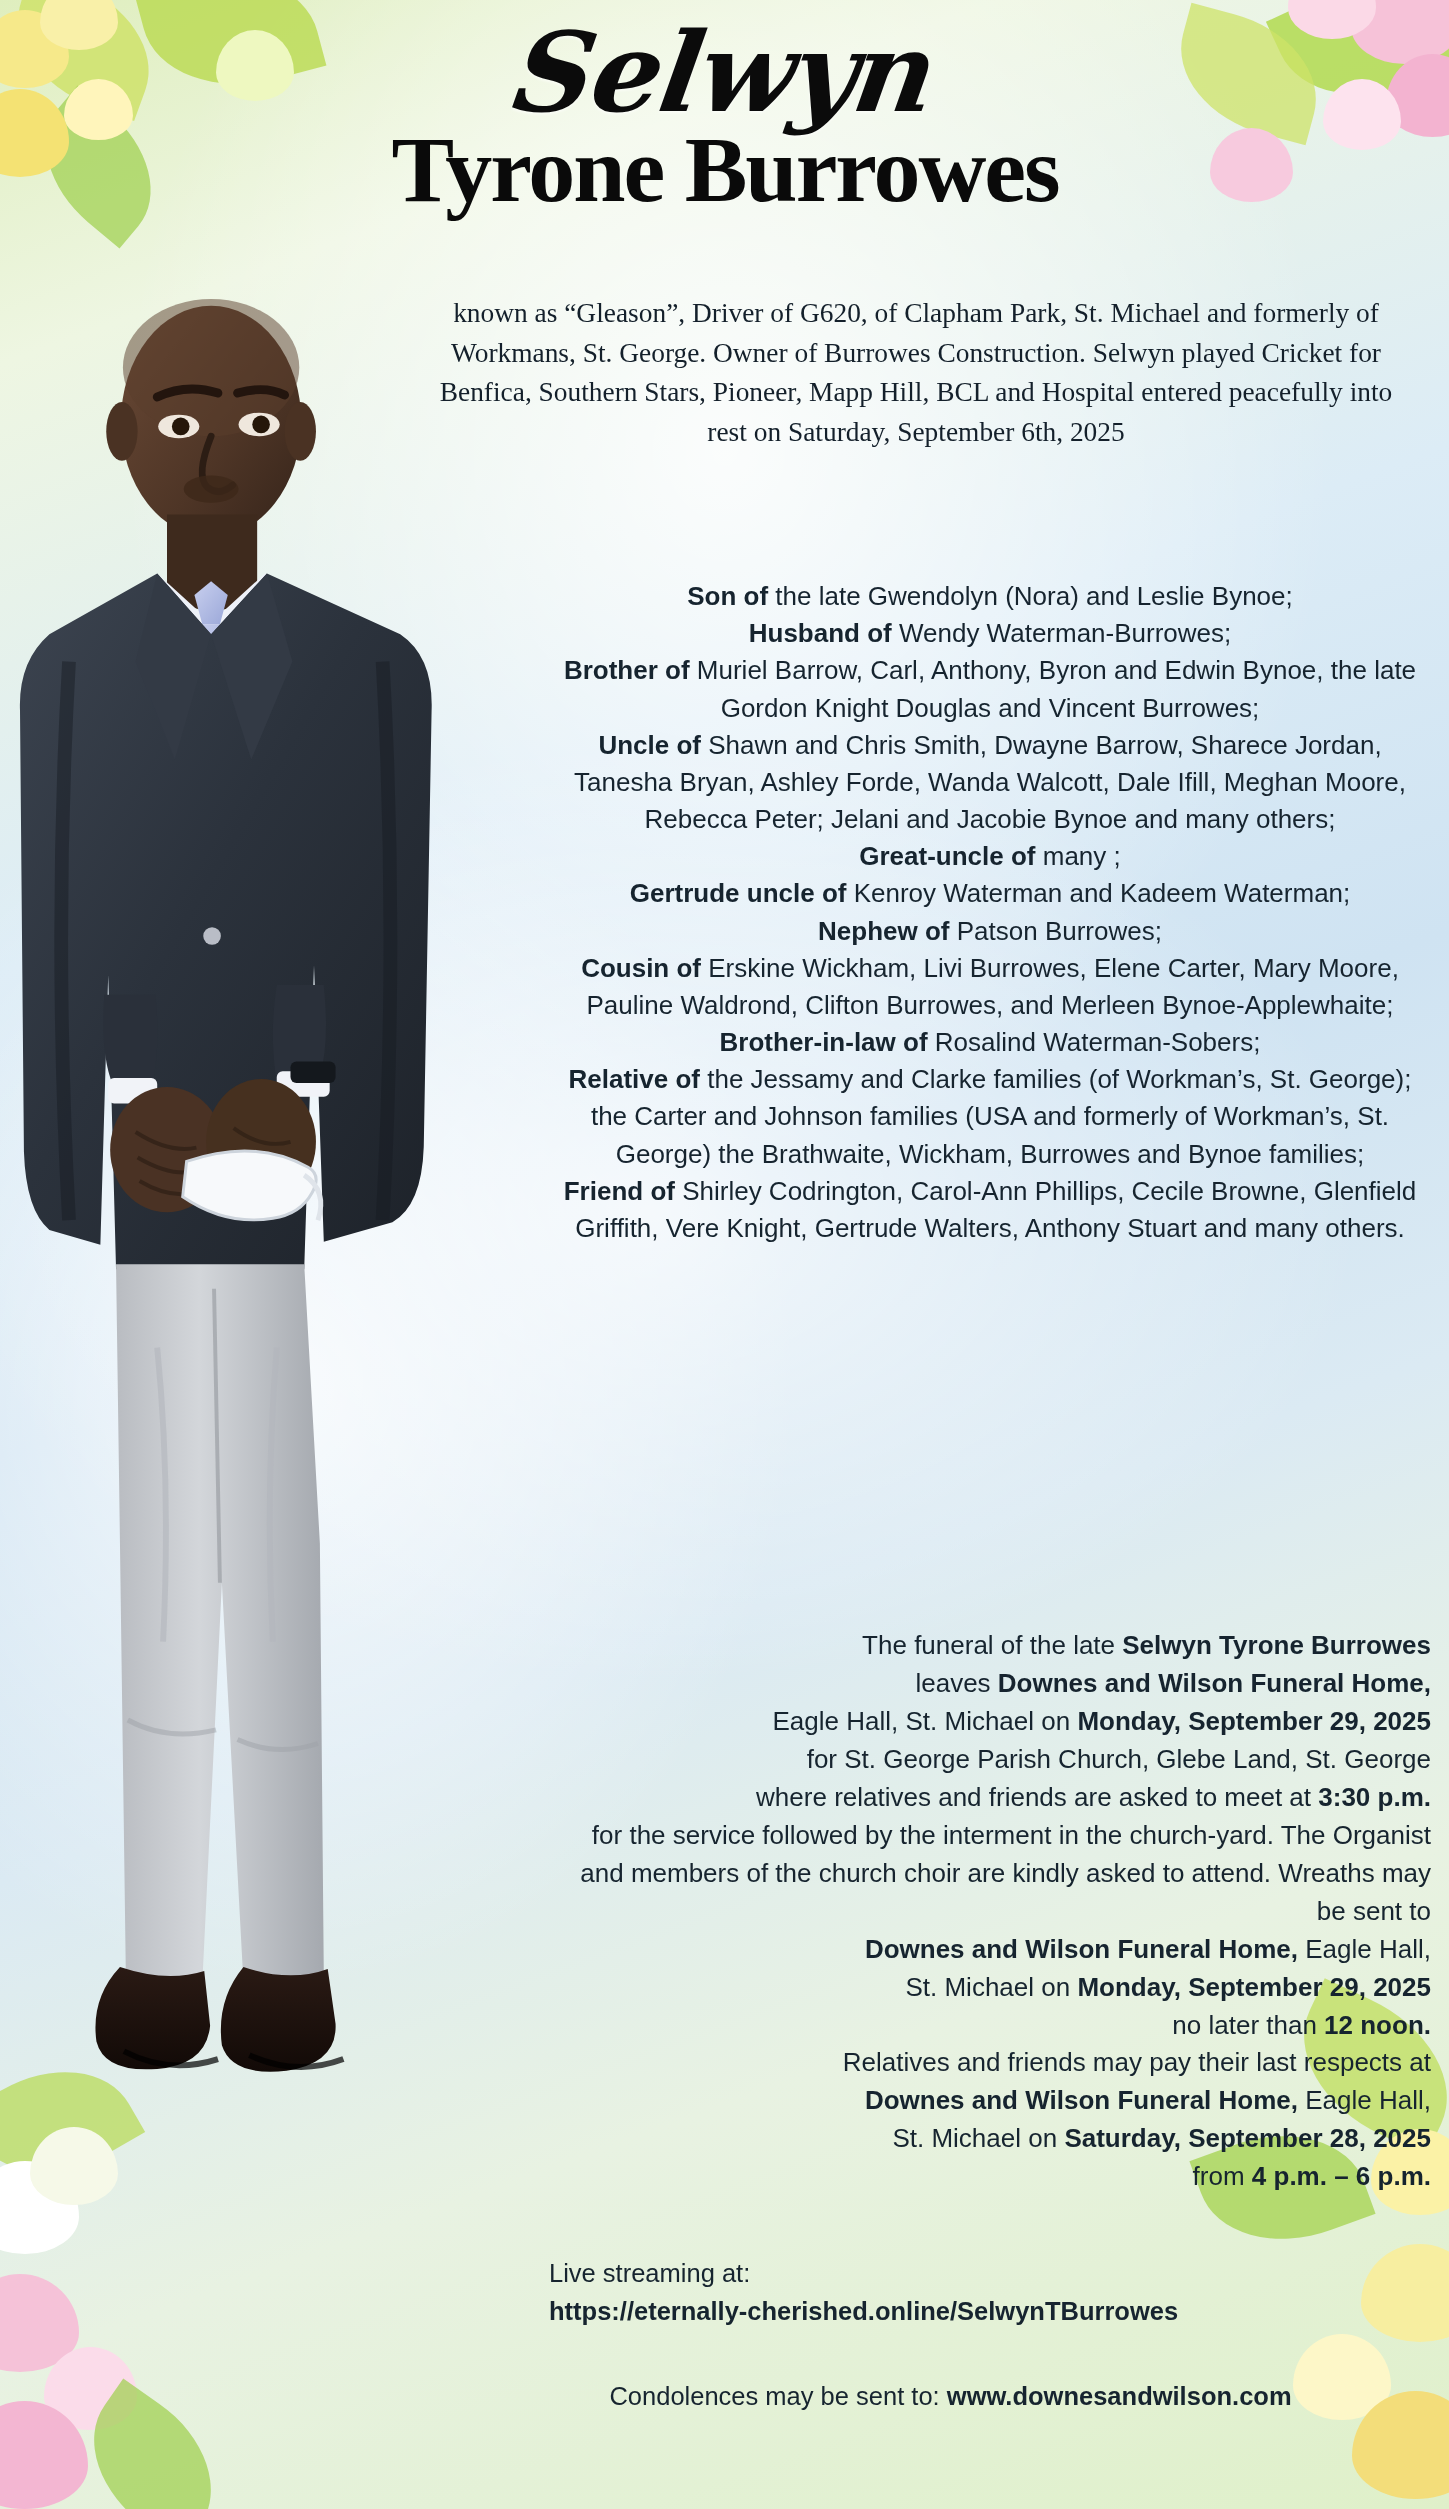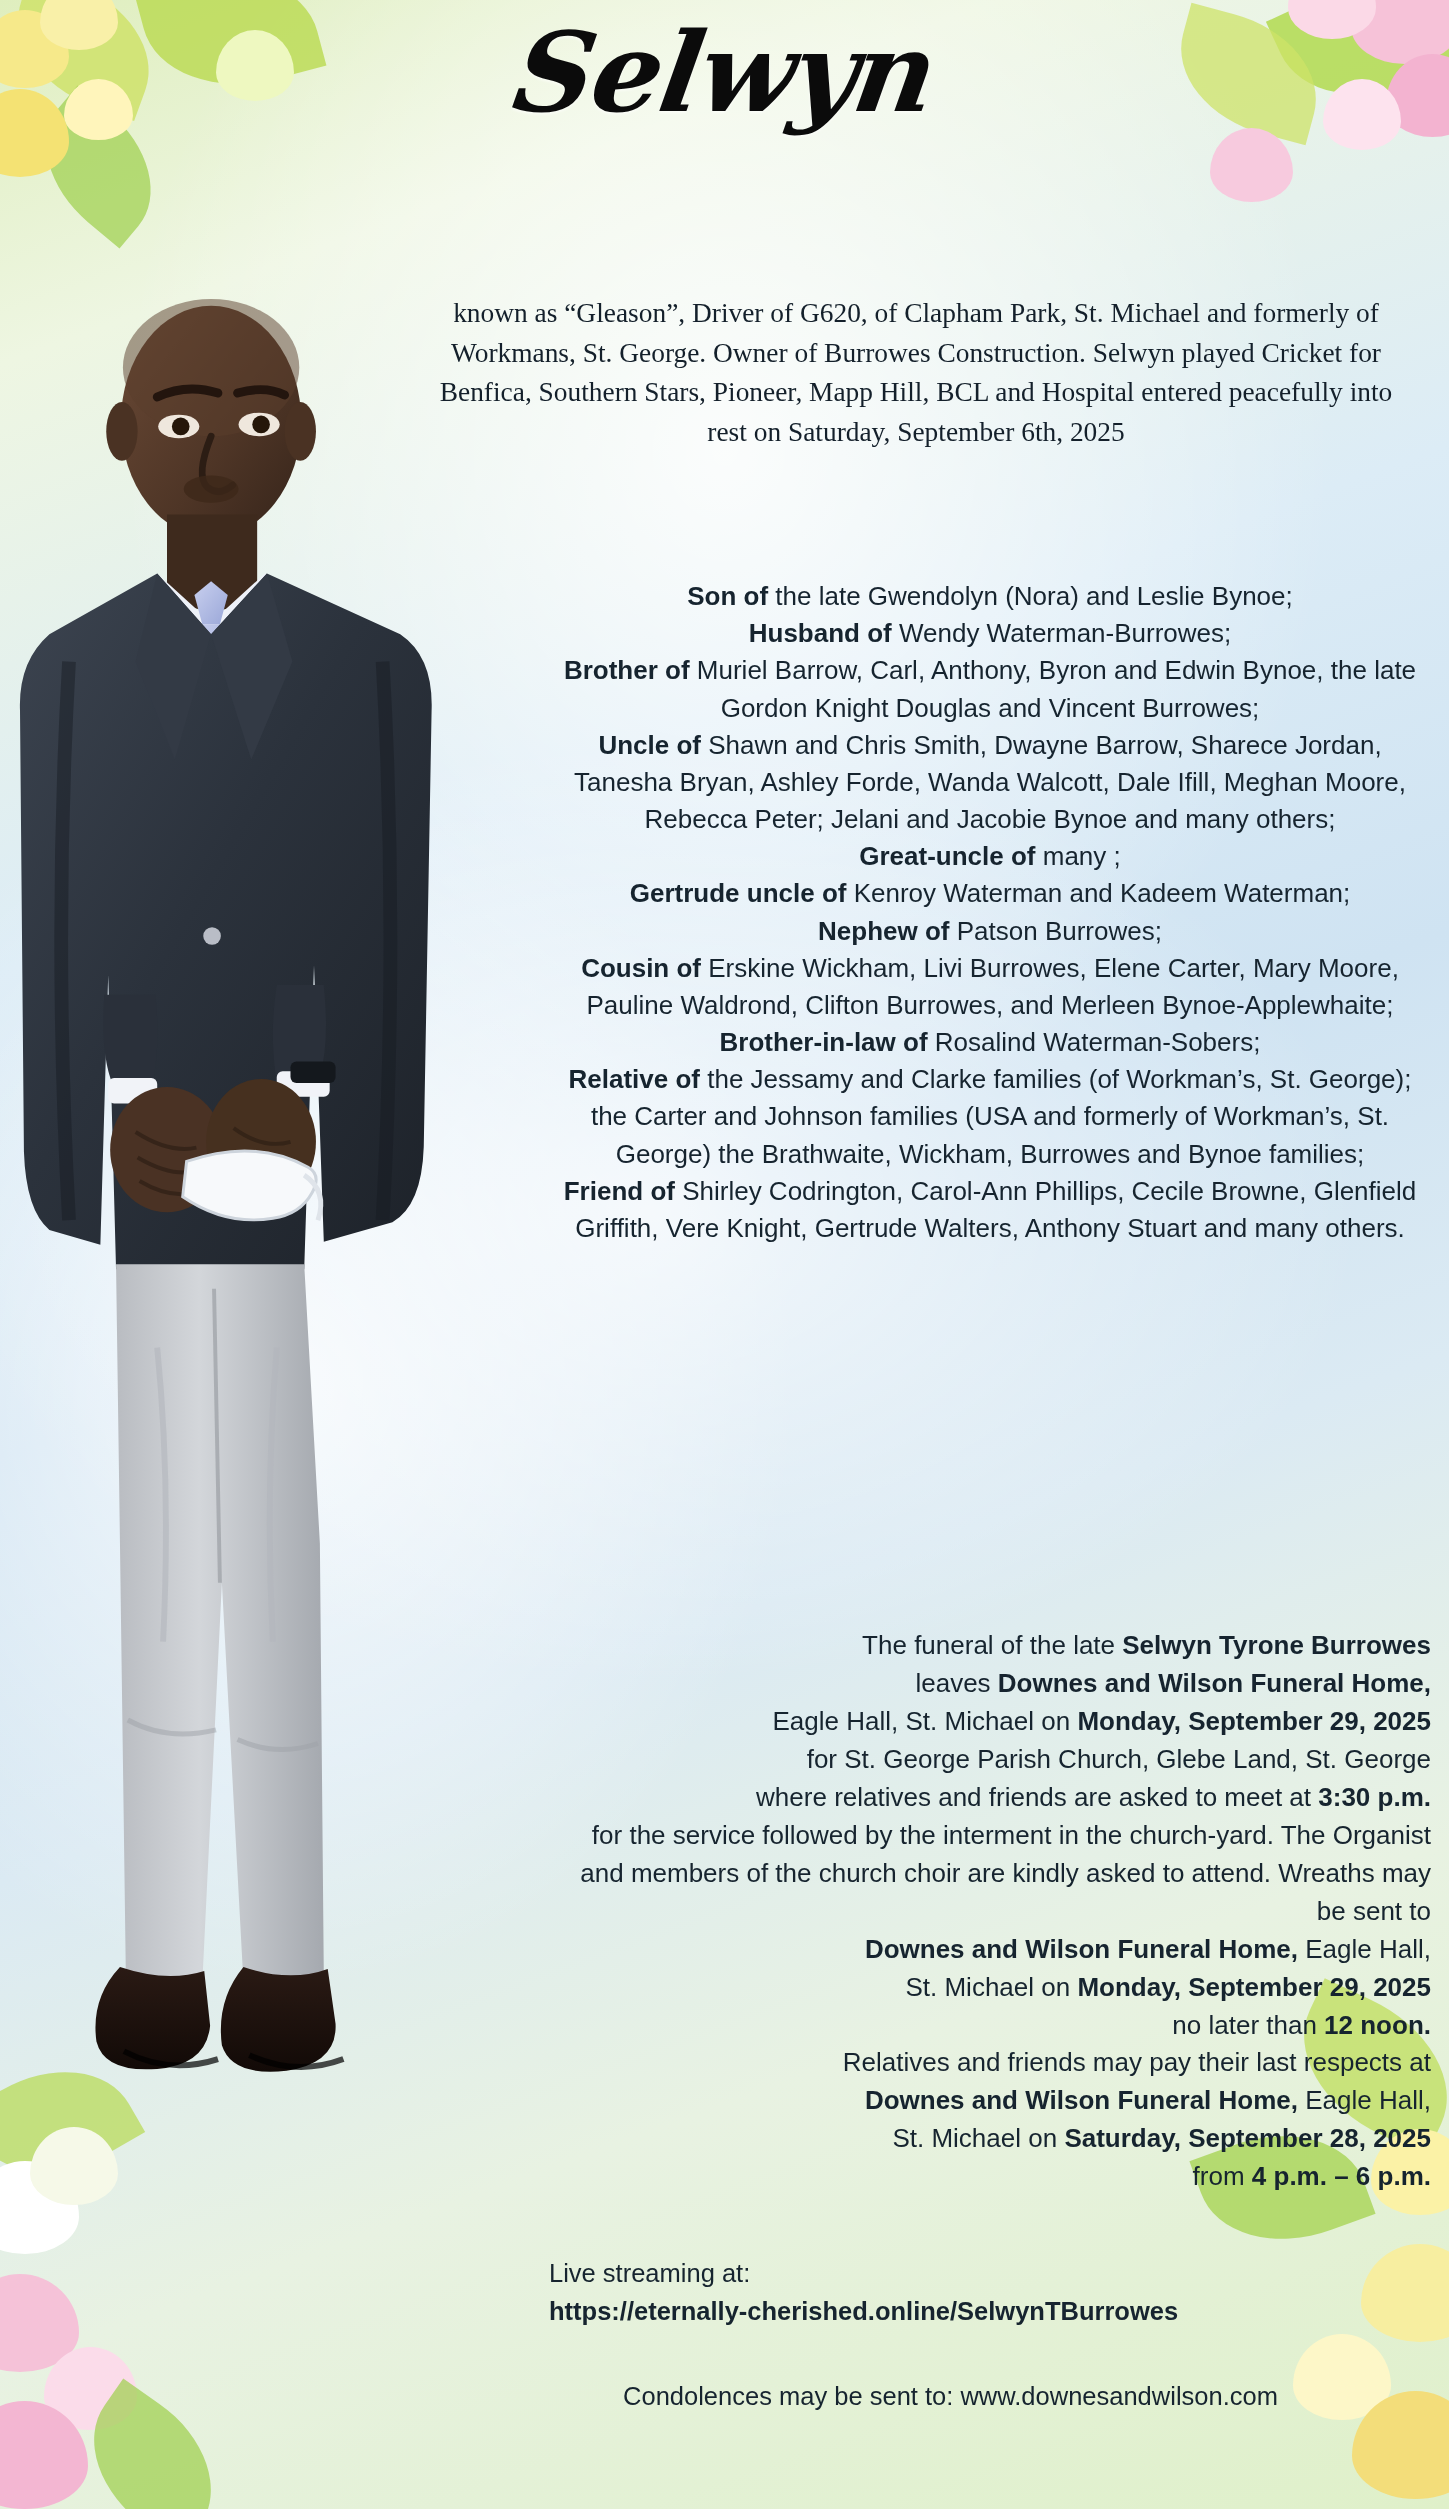--- a/index.html
+++ b/index.html
@@ -118,21 +118,21 @@
   .streaming .url { font-weight:700; }
 
   .condolences {
     position:absolute;
     top:2382px; left:470px; width:961px;
     text-align:center;
     font-family:"Liberation Sans", sans-serif;
     font-size:25.5px;
     color:#16242f;
   }
-  .condolences b { font-weight:400; }
+  .condolences b { font-weight:700; }
 </style>
 </head>
 <body>
 
 <div class="bg"></div>
 <div class="bg-cloud"></div>
 
 <div class="blossom" style="left:-29px;top:-29px;width:412px;height:333px;">
   <div class="leaf" style="left:39px;top:19.6px;width:147px;height:108px;background:#cfe26a;transform:rotate(20deg);"></div>
   <div class="leaf" style="left:176px;top:0px;width:167px;height:118px;background:#b9d94f;transform:rotate(-15deg);opacity:.8;"></div>
@@ -279,20 +279,21 @@
     <path d="M238 1752 q48 16 86 2 l8 56 q2 40 -50 48 q-56 6 -66 -26 q-6 -46 22 -80 z" fill="url(#shoe)"></path>
     <path d="M116 1838 q46 24 96 8" stroke="#000" stroke-width="6" fill="none" opacity=".7"></path>
     <path d="M244 1842 q48 22 96 4" stroke="#000" stroke-width="6" fill="none" opacity=".7"></path>
   </svg>
 </div>
 
 <div class="content">
 
   <div class="name-block">
     <div class="fname">Selwyn</div>
+    <div class="lname">Tyrone Burrowes</div>
   </div>
 
   <div class="intro">known as “Gleason”, Driver of G620, of Clapham Park, St. Michael and formerly of Workmans, St. George. Owner of Burrowes Construction. Selwyn played Cricket for Benfica, Southern Stars, Pioneer, Mapp Hill, BCL and Hospital entered peacefully into rest on Saturday, September 6th, 2025</div>
 
   <div class="family">
     <div>
       <b>Son of</b><span> the late Gwendolyn (Nora) and Leslie Bynoe;</span>
     </div>
     <div>
       <b>Husband of</b><span> Wendy Waterman-Burrowes;</span>

